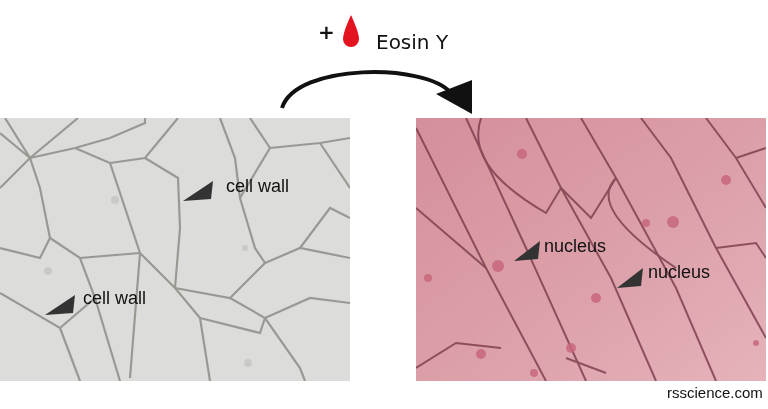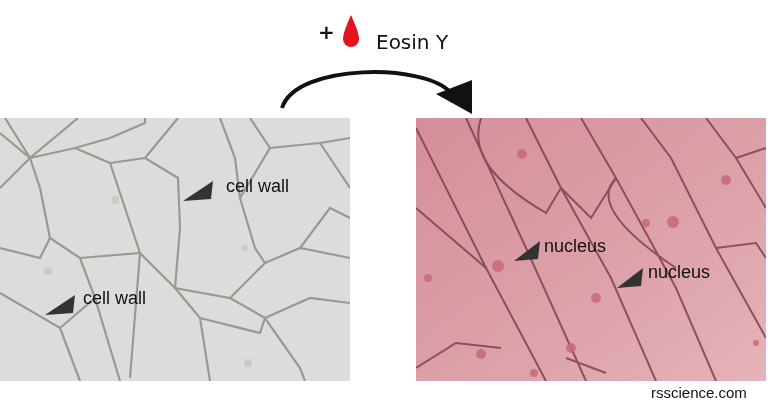--- a/index.html
+++ b/index.html
@@ -4,21 +4,21 @@
 <style>
   html, body { margin:0; padding:0; background:#ffffff; }
   body { width:768px; height:409px; position:relative; overflow:hidden; font-family:"Liberation Sans", sans-serif; }
   .abs { position:absolute; }
   .panel { position:absolute; overflow:hidden; }
   .panel svg { display:block; }
   .label { position:absolute; font-family:Liberation Sans, sans-serif; font-size:18px; color:#111; white-space:nowrap; }
   .arrowhead { position:absolute; }
   .title { position:absolute; font-family:"DejaVu Sans", sans-serif; font-size:20px; color:#111; }
   .plus { position:absolute; font-family:"DejaVu Sans", sans-serif; font-weight:bold; font-size:20px; color:#111; }
-  .credit { position:absolute; font-family:"Liberation Sans", sans-serif; font-size:15px; color:#111; }
+  .credit { position:absolute; font-family:"Liberation Sans", sans-serif; font-size:15px; color:#111;margin-left:16px; }
 </style>
 </head>
 <body>
 
 <span class="plus" style="left:318px; top:20px;">+</span>
 <span class="abs" style="left:342px; top:14px;">
   <svg width="18" height="36" viewBox="0 0 18 36">
     <path d="M9 1 C9 1 1 18 1 25 A8 8 0 0 0 17 25 C17 18 9 1 9 1 Z" fill="#e3141f"></path>
   </svg>
 </span>

